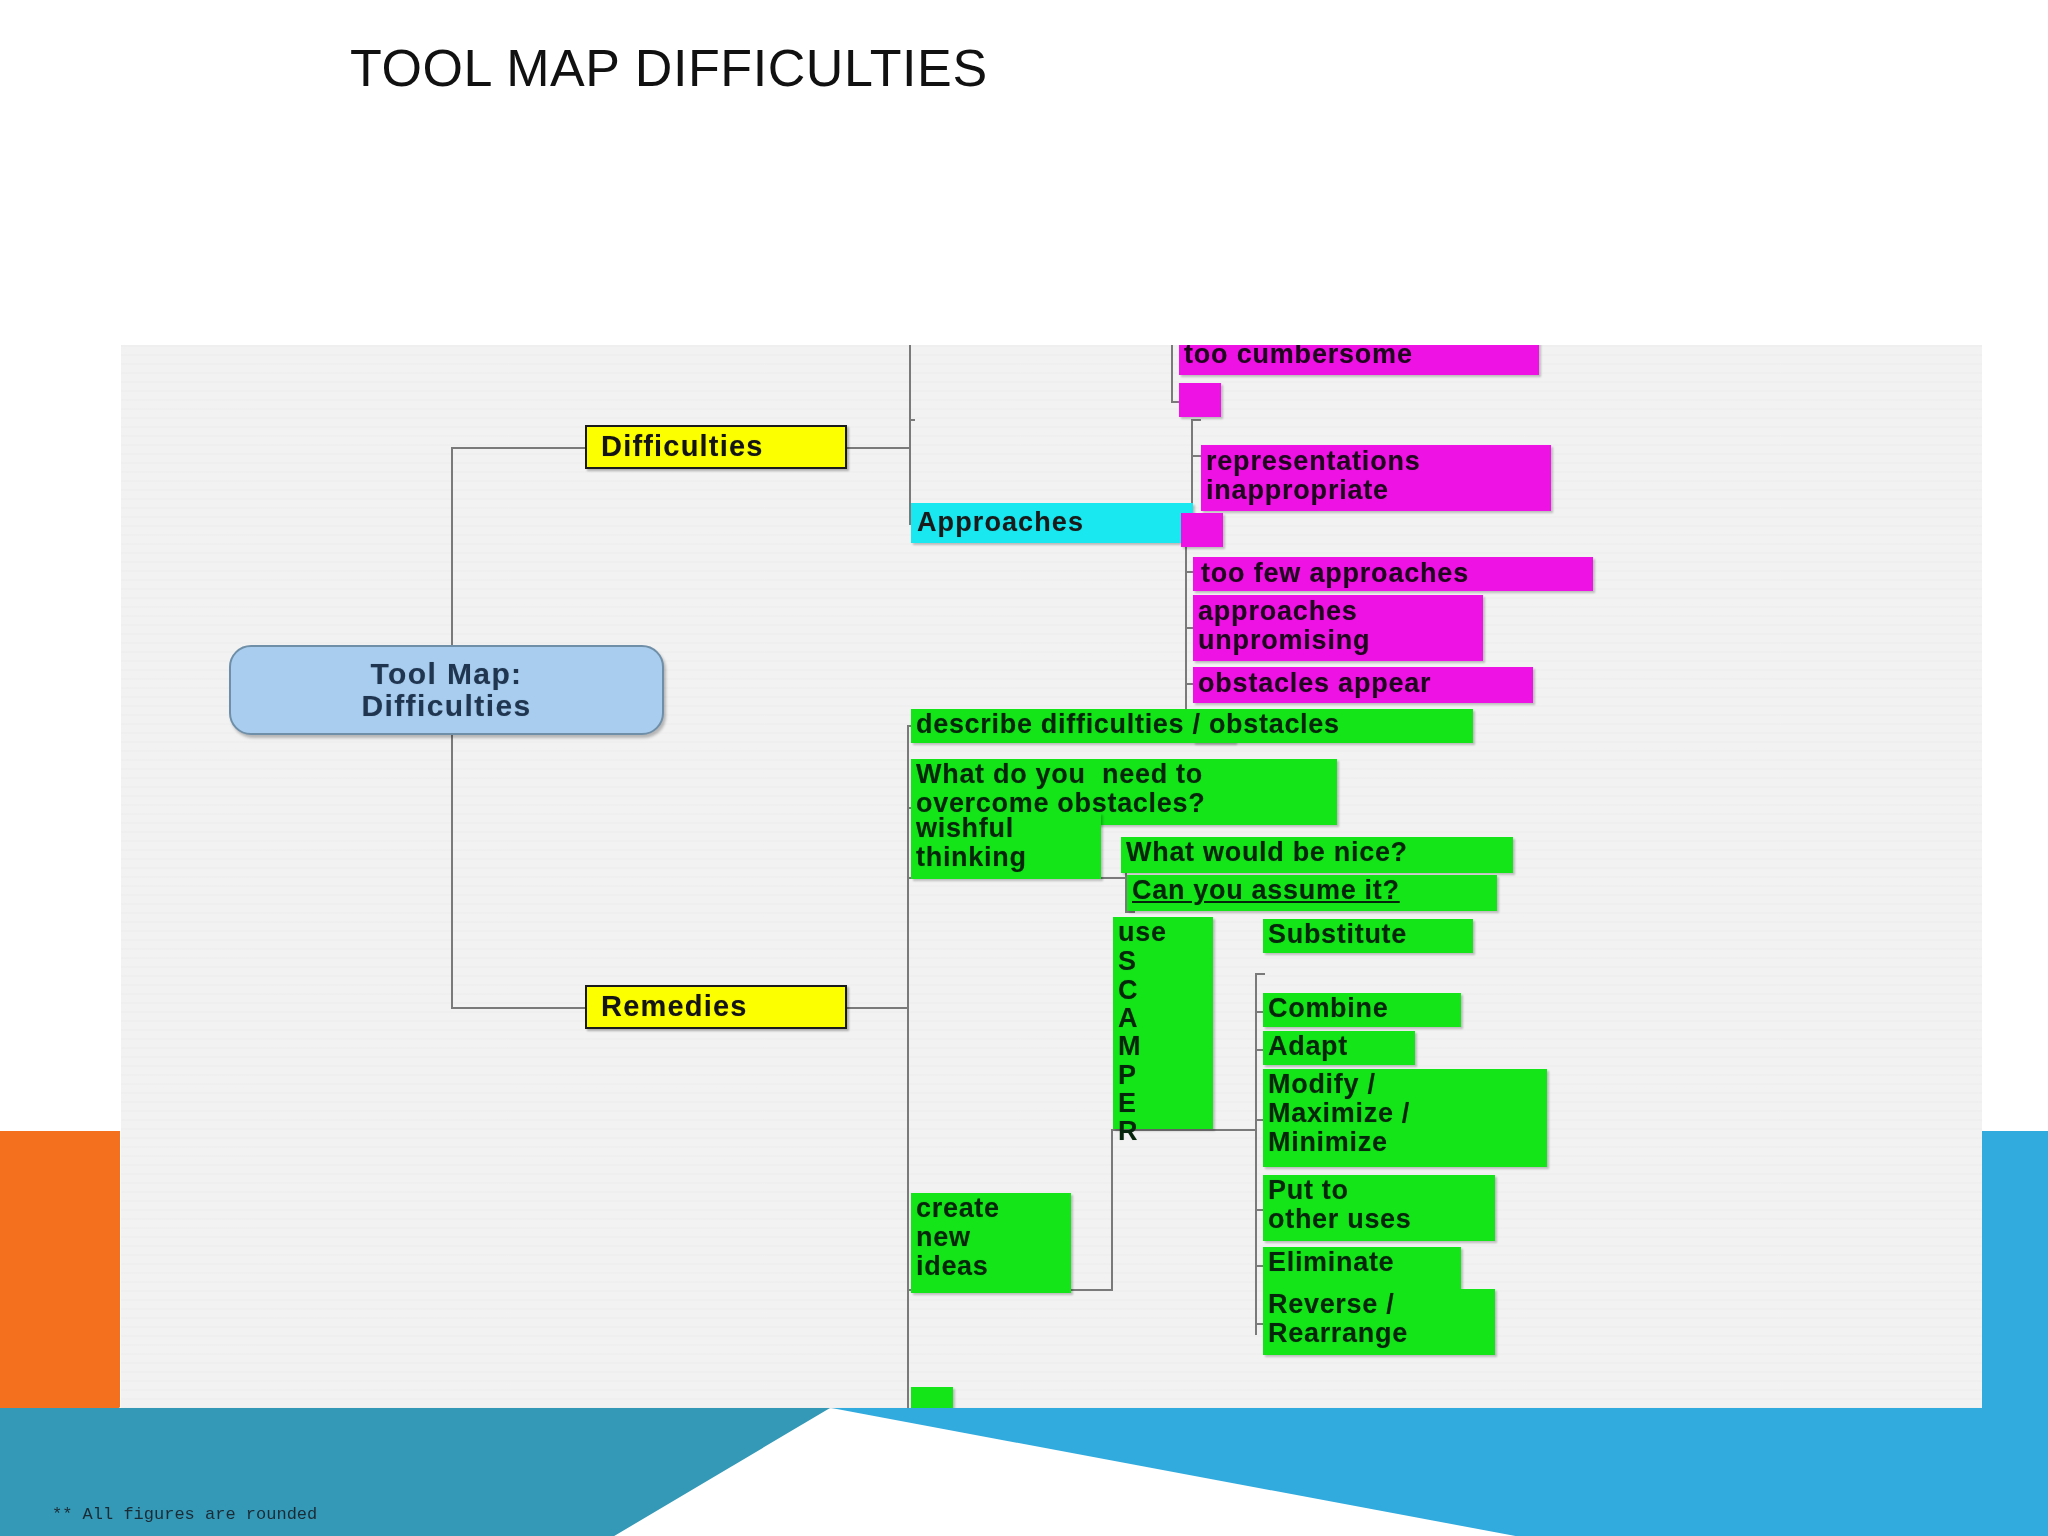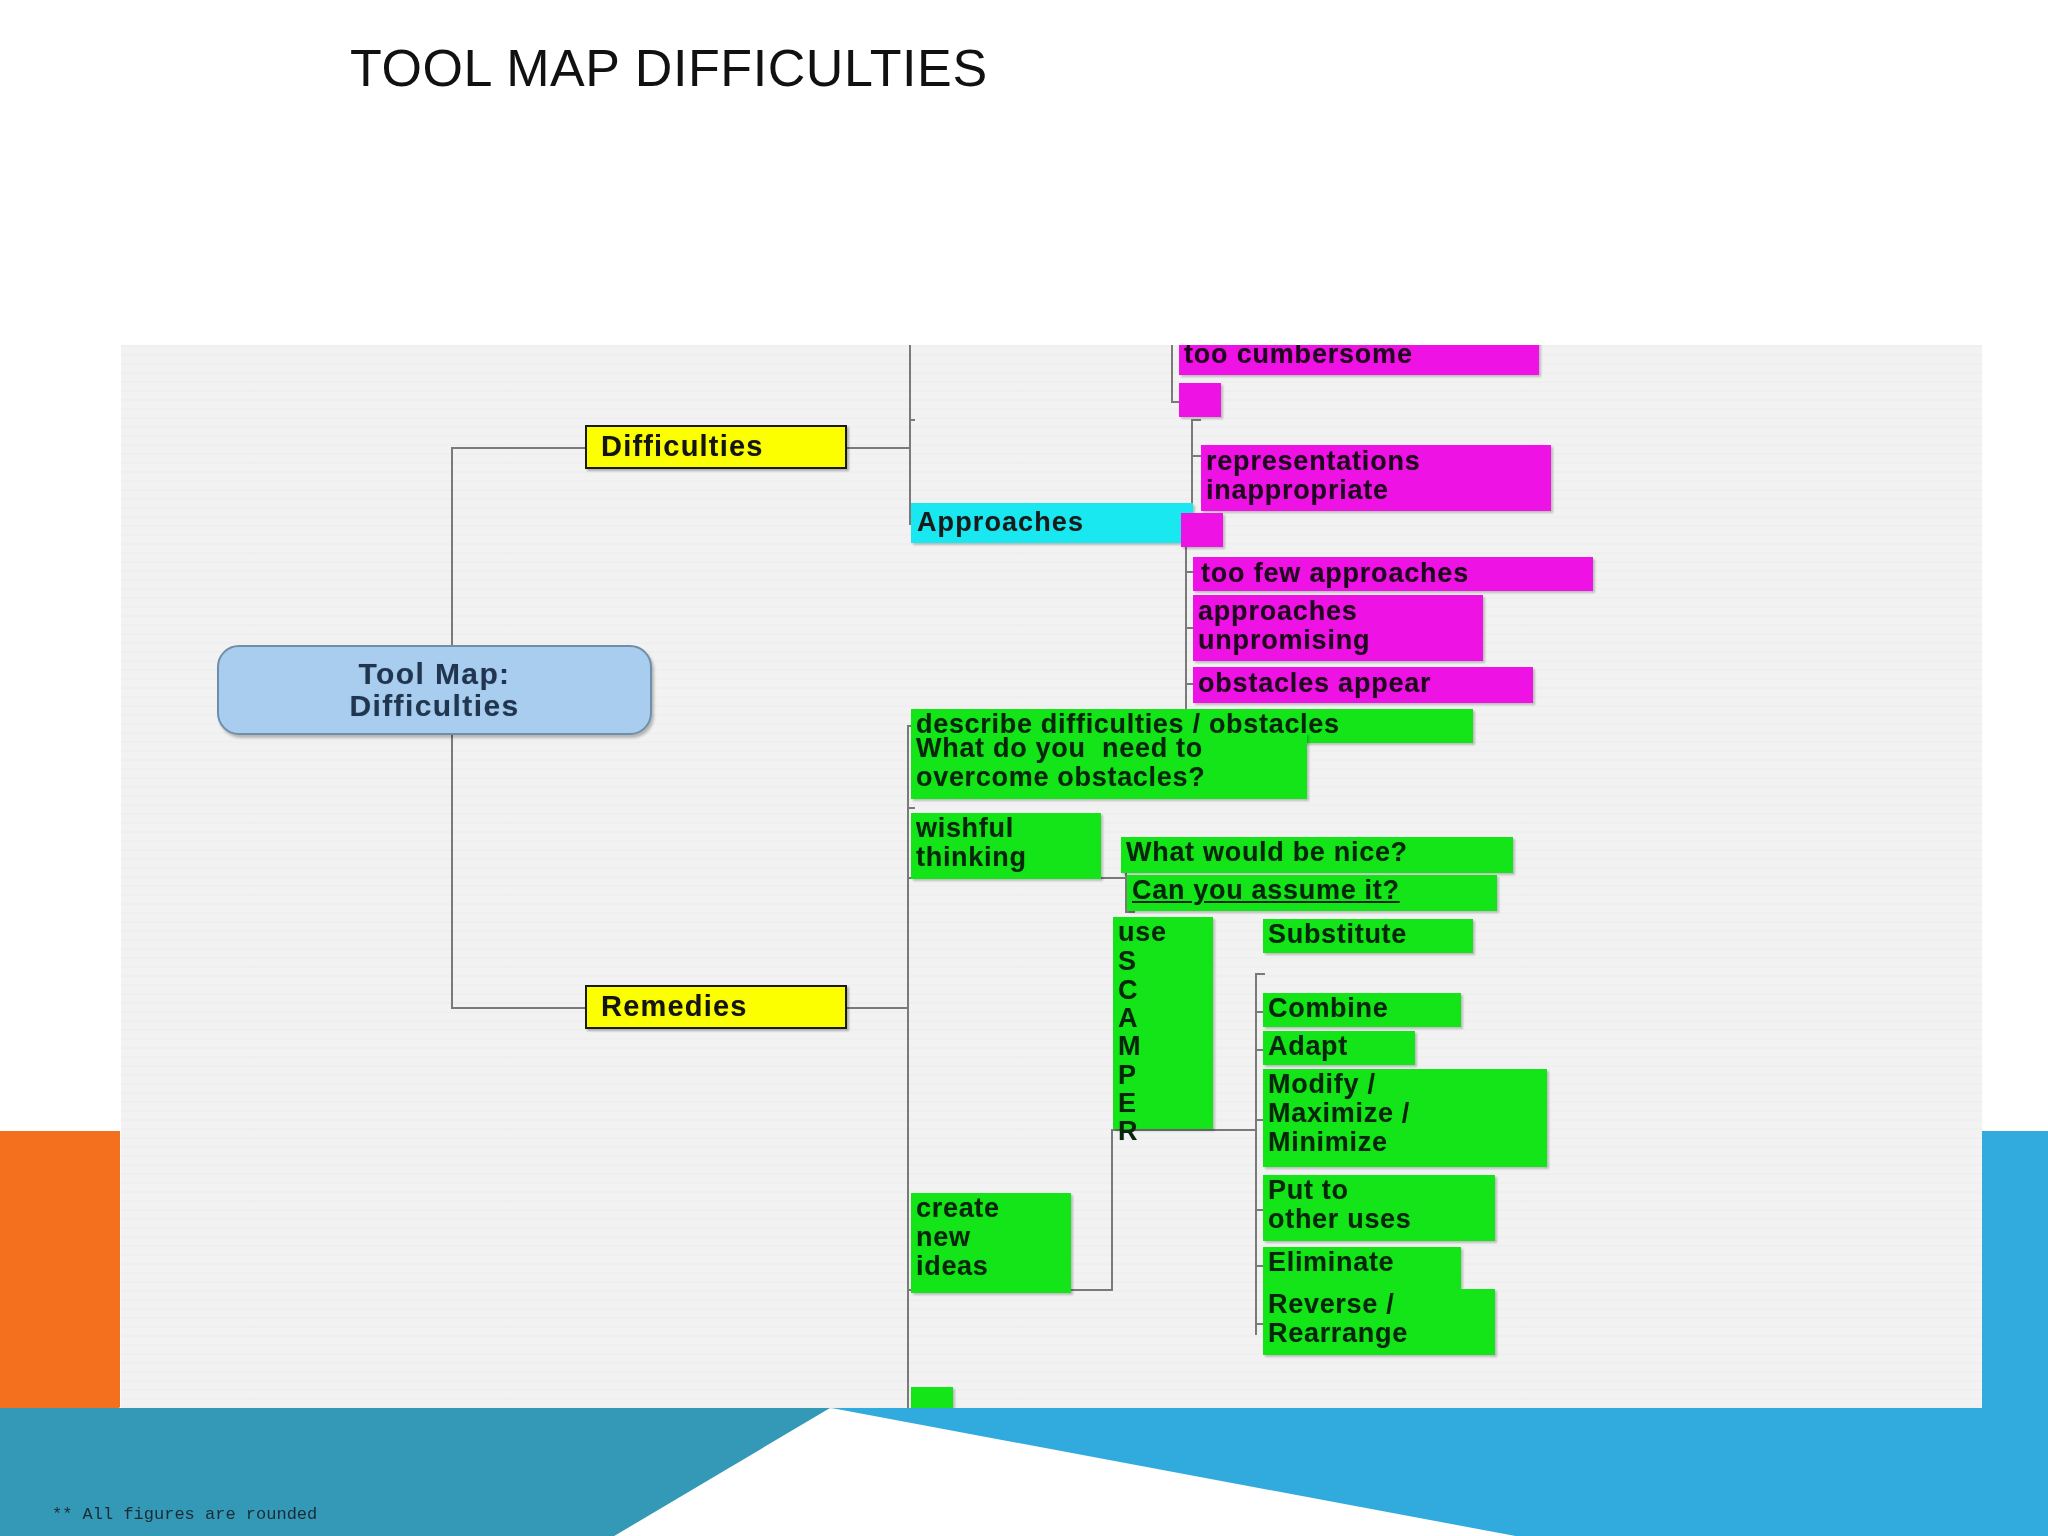--- a/index.html
+++ b/index.html
@@ -86,21 +86,21 @@
     box-sizing: border-box;
     line-height: 1.08;
     color: #1a1a1a;
     white-space: pre;
     z-index: 4;
     text-shadow: 0 0 1px rgba(0,0,0,0.25);
   }
 
   
   #node-center {
-    left: 96px; top: 300px;
+    left: 108px; top: 300px;
     width: 435px; height: 90px;
     background: #A8CDEF;
     border: 2px solid #6F8FA8;
     border-radius: 22px;
     box-shadow: 2px 3px 3px rgba(0,0,0,0.25);
     display: flex; flex-direction: column;
     align-items: center; justify-content: center;
     font-size: 30px; font-weight: 700;
     color: #1F3550;
     letter-spacing: 1.4px;
@@ -158,21 +158,21 @@
   .node-green {
     background: #14E519;
     font-size: 27px; font-weight: 700;
     letter-spacing: 0.7px;
     display: flex; align-items: flex-start;
     padding: 1px 0 0 5px;
     box-shadow: 2px 2px 2px rgba(0,0,0,0.22);
     color: #05260a;
   }
   #grn-describe     { left: 790px;  top: 364px; width: 562px; height: 34px; }
-  #grn-whatneed     { left: 790px;  top: 388px; width: 396px; height: 66px; }
+  #grn-whatneed     { left: 790px;  top: 414px; width: 426px; height: 66px; }
   #grn-wishful      { left: 790px;  top: 468px; width: 190px; height: 66px; }
   #grn-nice         { left: 1000px; top: 492px; width: 392px; height: 36px; }
   #grn-assume       { left: 1006px; top: 530px; width: 370px; height: 36px; text-decoration: underline; }
   #grn-use-scamper  { left: 992px;  top: 572px; width: 100px; height: 212px;
                       flex-direction: column; }
   #grn-substitute   { left: 1142px; top: 574px; width: 210px; height: 34px; }
   #grn-combine      { left: 1142px; top: 648px; width: 198px; height: 34px; }
   #grn-adapt        { left: 1142px; top: 686px; width: 152px; height: 34px; }
   #grn-modify       { left: 1142px; top: 724px; width: 284px; height: 98px; }
   #grn-putto        { left: 1142px; top: 830px; width: 232px; height: 66px; }

